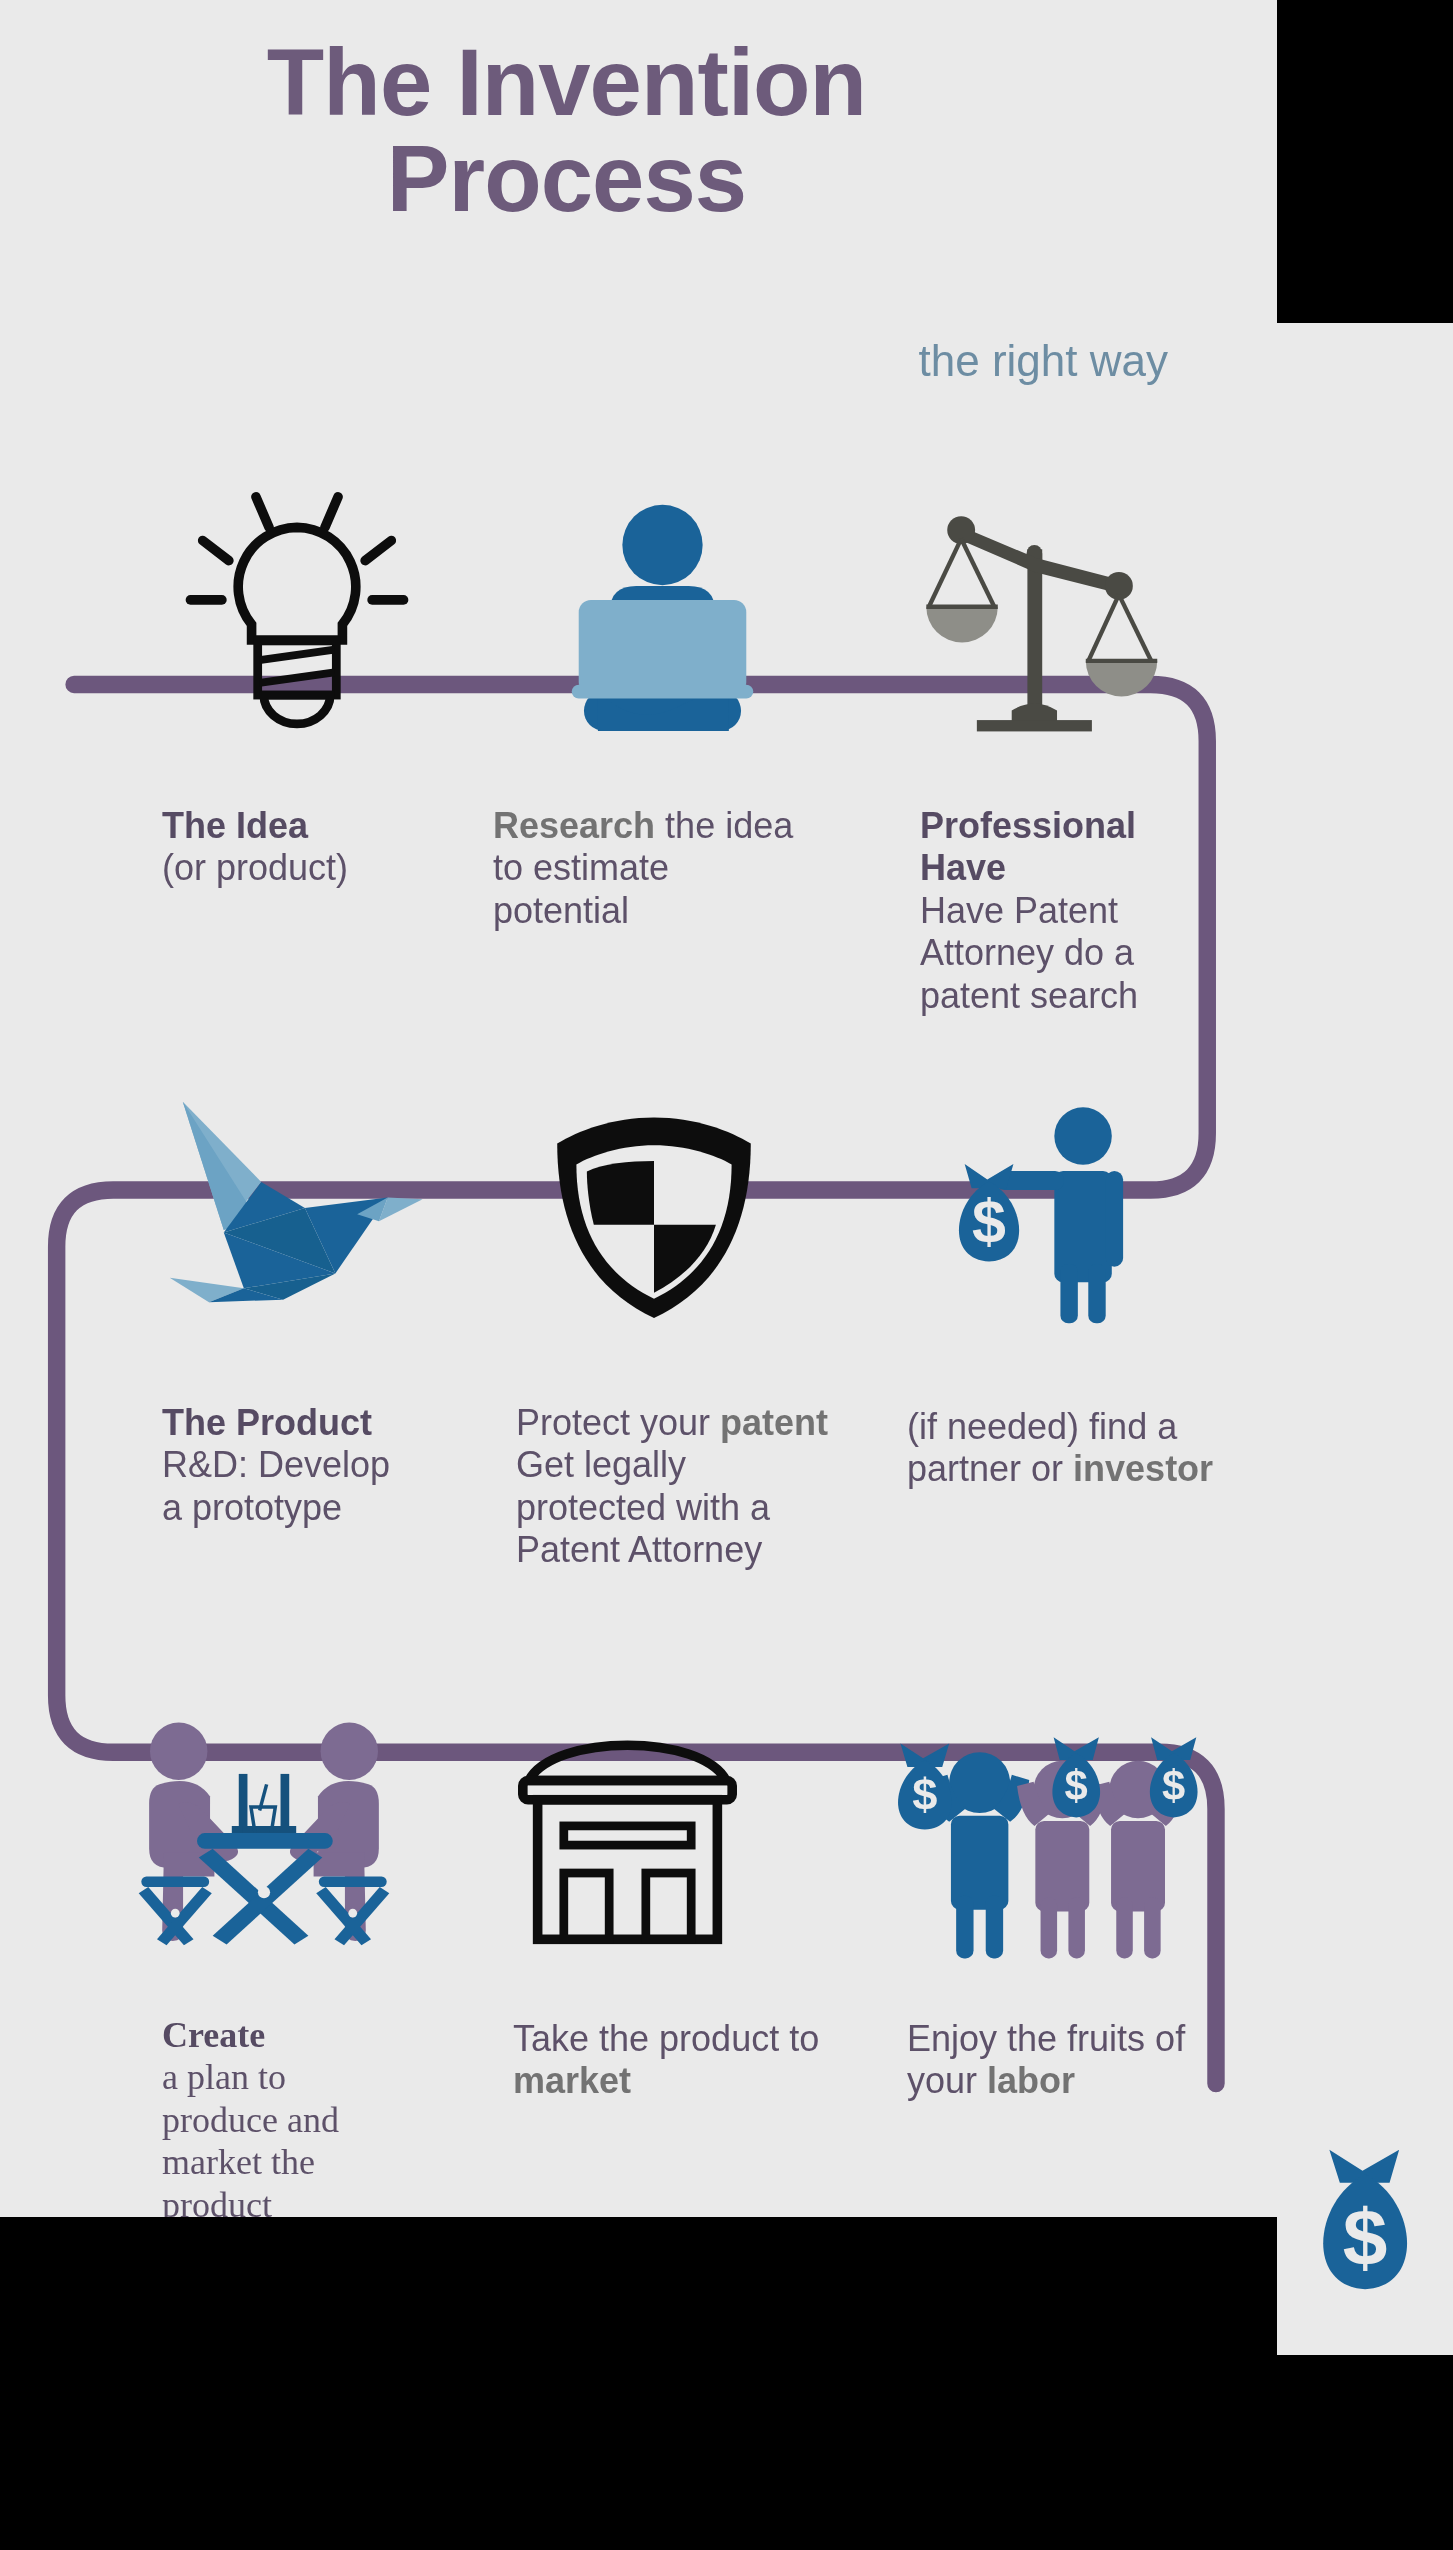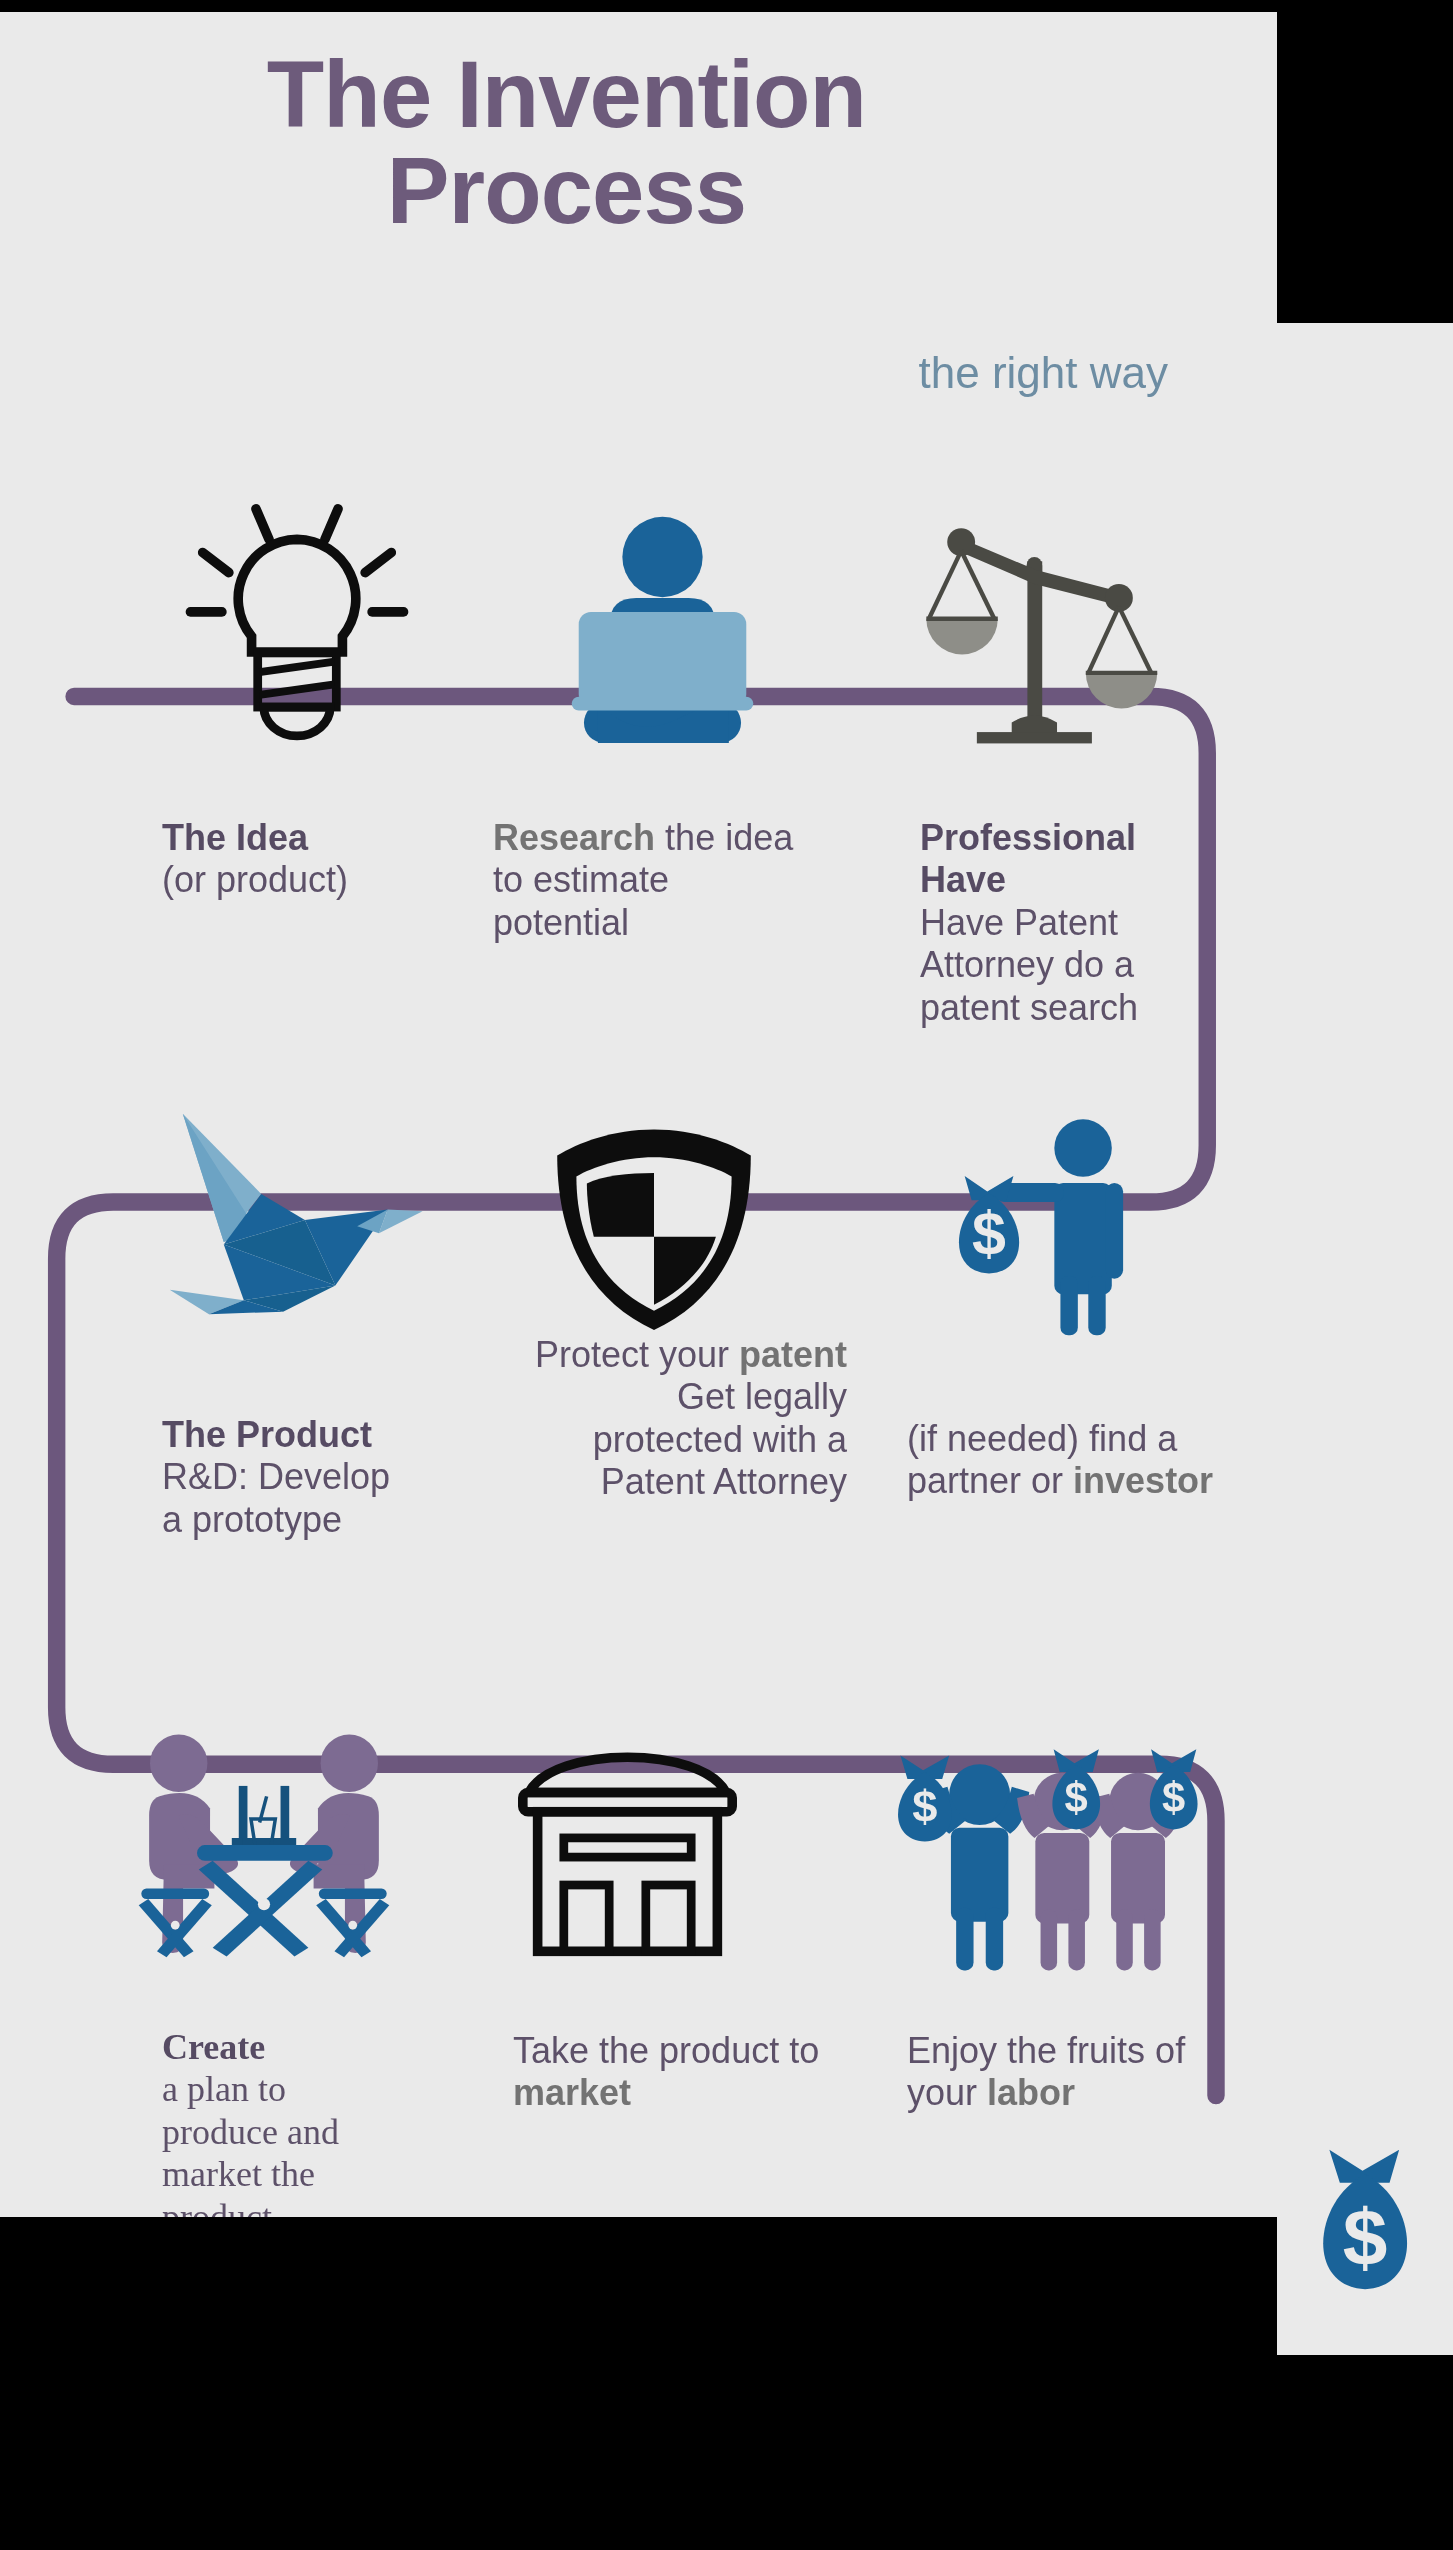--- a/index.html
+++ b/index.html
@@ -9,21 +9,20 @@
     font-family:"Liberation Sans", sans-serif;
     overflow:hidden;
     position:relative;
   }
   
   #poster{
     position:absolute;left:0;top:0;
     width:1277px;height:2217px;
     background:#eaeaea;
     overflow:visible;
-    margin-top:12px;
   }
   #rightstrip{
     position:absolute;left:1277px;top:323px;
     width:176px;height:2032px;
     background:#eaeaea;
   }
   #bottomblack{
     position:absolute;left:0;top:2217px;
     width:1277px;height:333px;
     background:#000;
@@ -198,21 +197,21 @@
       <text x="64" y="160" font-family="'Liberation Sans',sans-serif" font-size="70" font-weight="700" fill="#eaeaea" text-anchor="middle">$</text>
     </svg>
   </div>
 
   <div class="cap" style="left:162px;top:1402px;width:288px;">
     <span class="hd">The Product</span>
     <span>R&amp;D: Develop</span><br>
     <span>a prototype</span>
   </div>
 
-  <div class="cap" style="left:516px;top:1322px;width:331px;text-align:right;">
+  <div class="cap" style="left:516px;top:1402px;width:331px;">
     <span><span>Protect your </span><b>patent</b></span><br>
     <span>Get legally</span><br>
     <span>protected with a</span><br>
     <span>Patent Attorney</span>
   </div>
 
   <div class="cap" style="left:907px;top:1406px;width:331px;">
     <span>(if needed) find a</span><br>
     <span><span>partner or </span><b>investor</b></span>
   </div>

